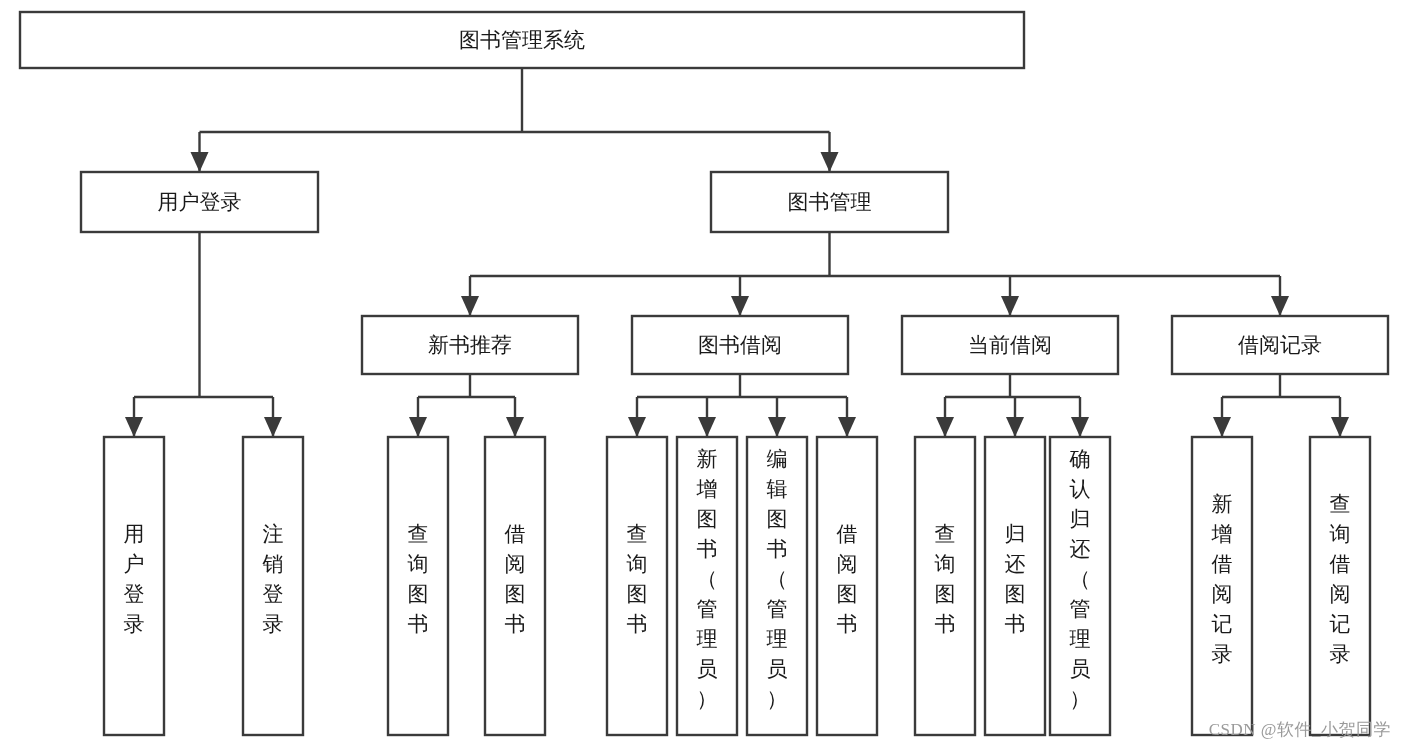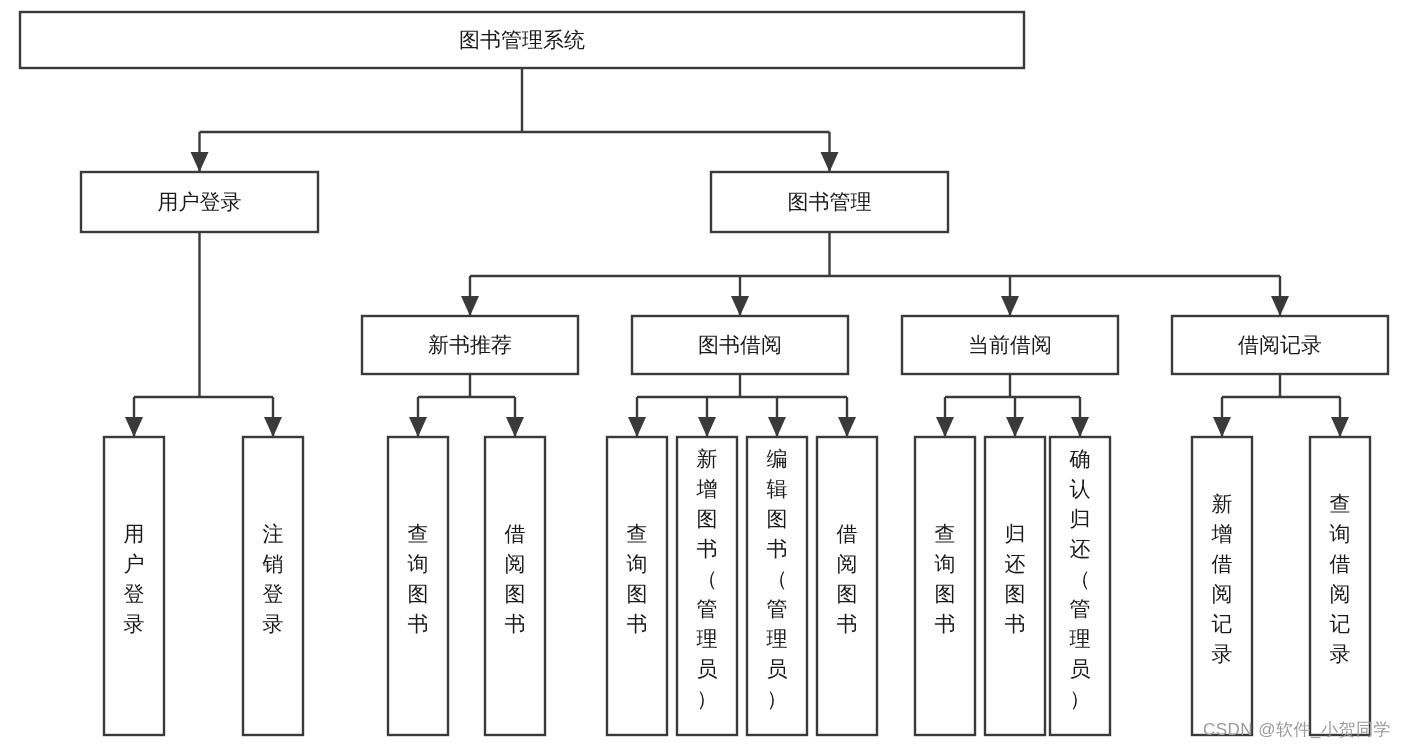--- a/index.html
+++ b/index.html
@@ -51,21 +51,21 @@
   .node-label-vert {
     fill: #1a1a1a;
     font-family: "DejaVu Sans", "Liberation Sans", sans-serif;
     font-size: 21px;
     text-anchor: middle;
   }
   .watermark {
     position: absolute;
     right: 14px;
     bottom: 6px;
-    font-family: Liberation Sans, sans-serif;
+    font-family: Liberation Serif, serif;
     font-size: 17px;
     color: #9a9a9a;
     letter-spacing: 0.5px;
     white-space: nowrap;
     pointer-events: none;
   }
 </style>
 </head>
 <body>
 

